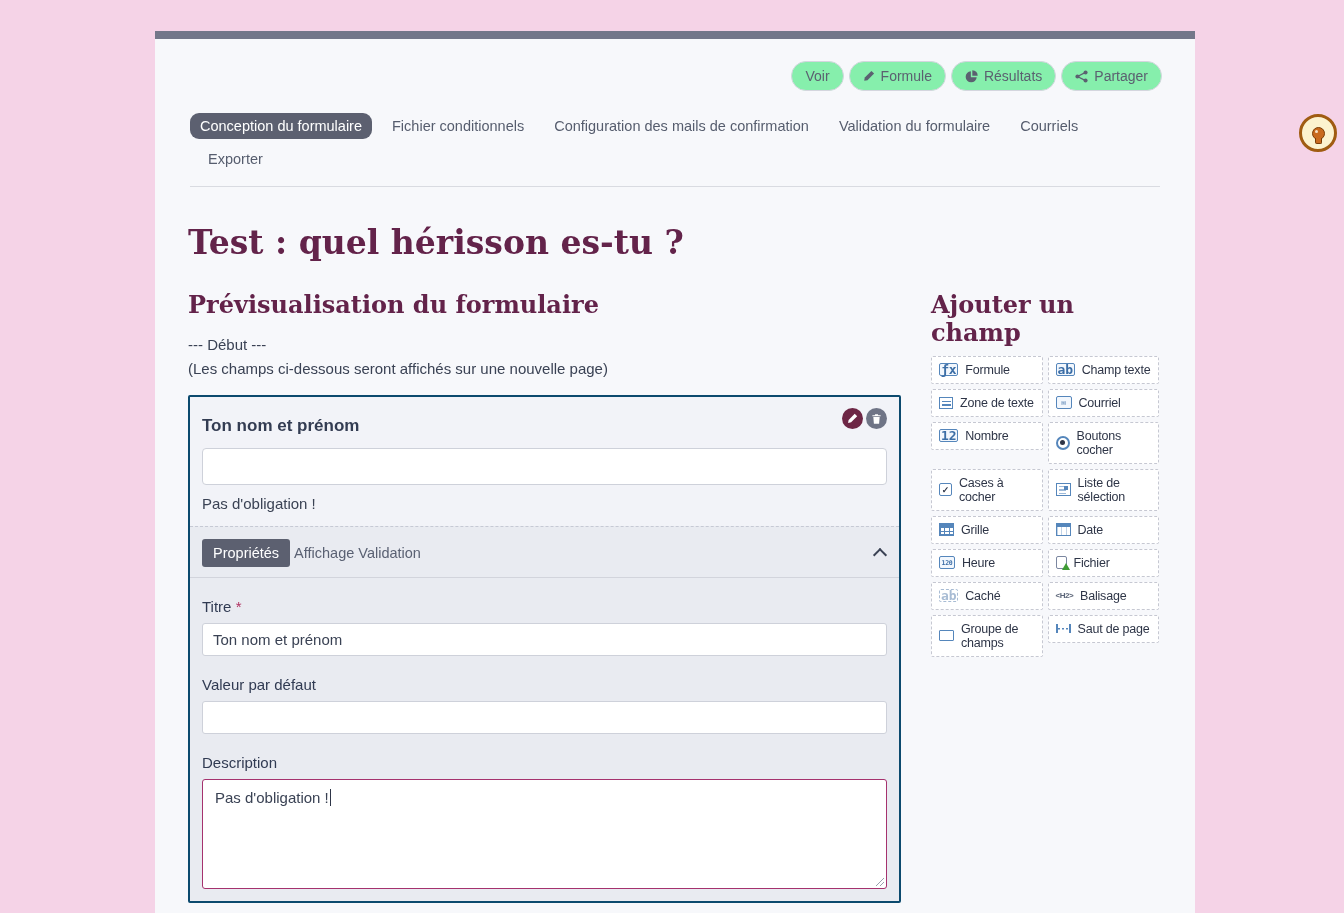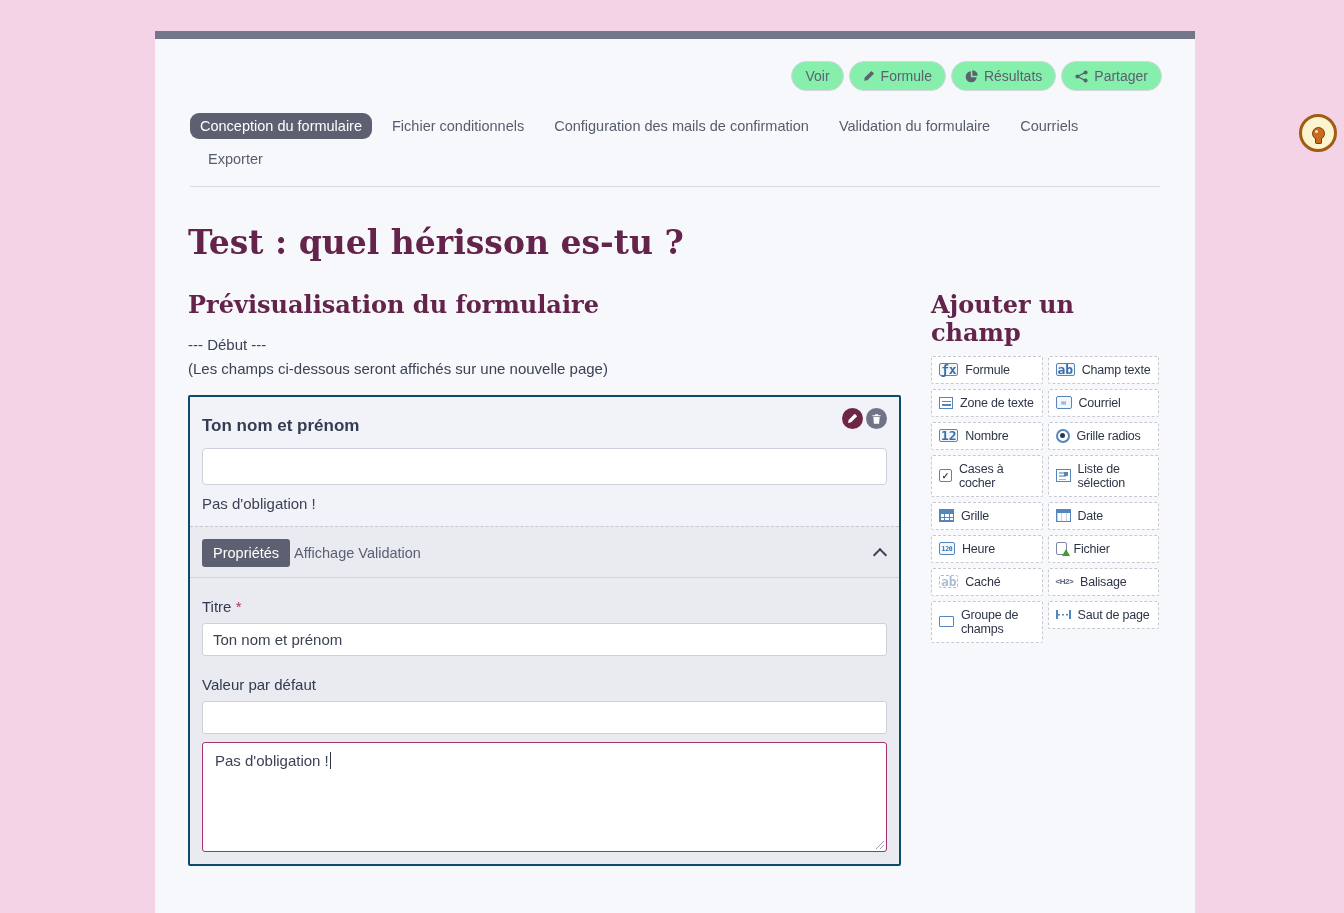--- a/index.html
+++ b/index.html
@@ -221,20 +221,21 @@
 
         <div class="plabel">
           <span>Titre</span>
           <span class="req">*</span>
         </div>
         <input class="pinput" type="text" value="Ton nom et prénom" style="">
 
         <div class="plabel">Valeur par défaut</div>
         <input class="pinput" type="text" value="" style="">
 
+        <div class="plabel">Description</div>
         <div class="ptextarea">
           <span>Pas d'obligation !</span><span class="caret"></span>
           <span class="resize-handle"></span>
         </div>
       </div>
     </div>
 
   </div>
 
   <div class="sidebar">
@@ -269,21 +270,21 @@
             <span class="ibox">12</span>
           </span>
         <span>Nombre</span>
       </button>
       <button class="fbtn">
         <span class="ic">
             <span class="iradio">
               <span class="dot"></span>
             </span>
           </span>
-        <span>Grille radios</span>
+        <span>Boutons cocher</span>
       </button>
       <button class="fbtn">
         <span class="ic">
             <span class="icheck">✓</span>
           </span>
         <span>Cases à cocher</span>
       </button>
       <button class="fbtn">
         <span class="ic">
             <span class="iselect"></span>

